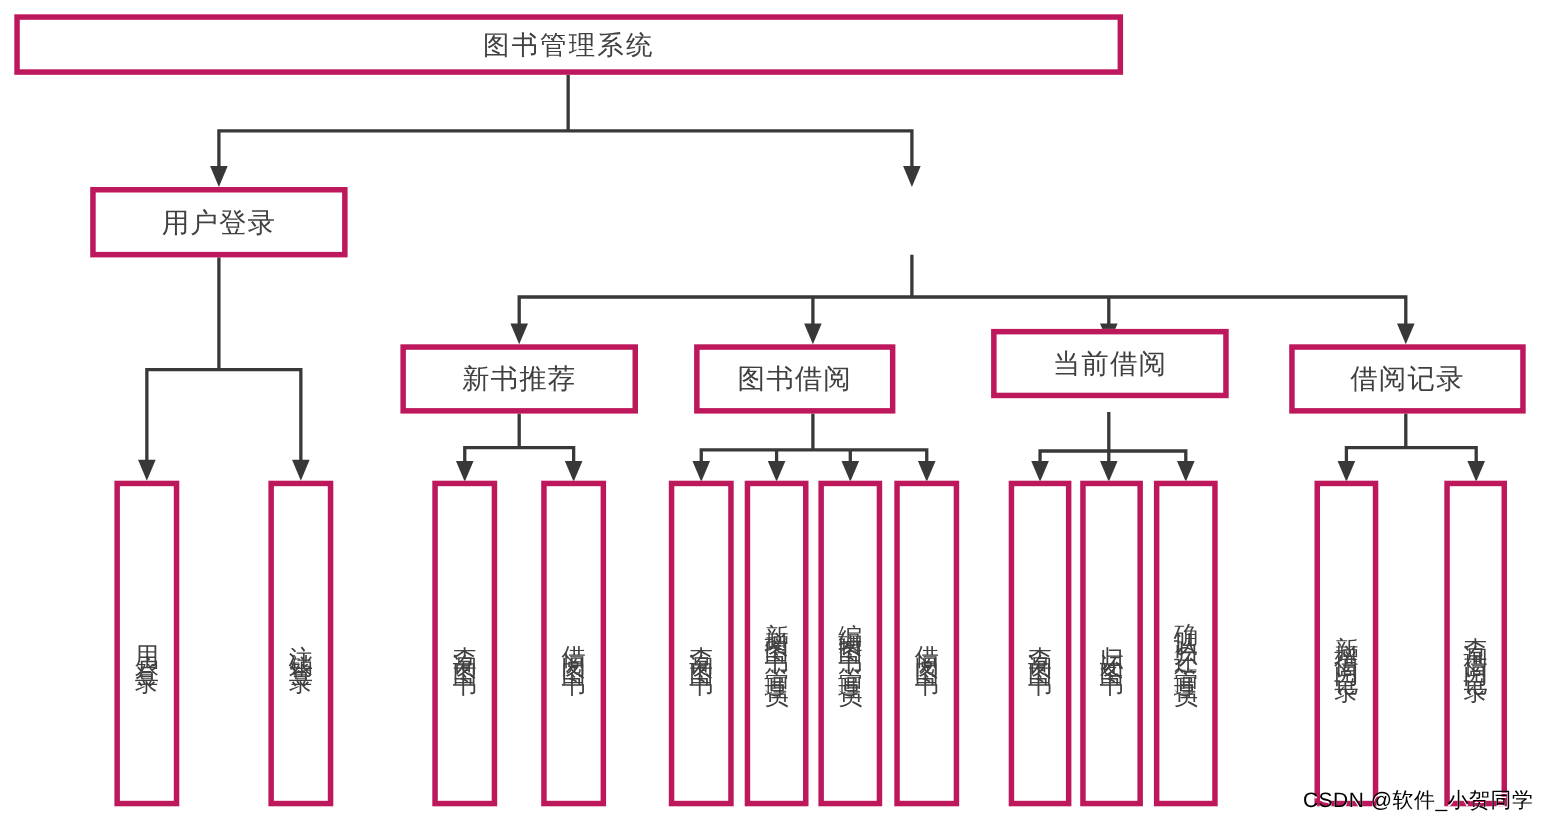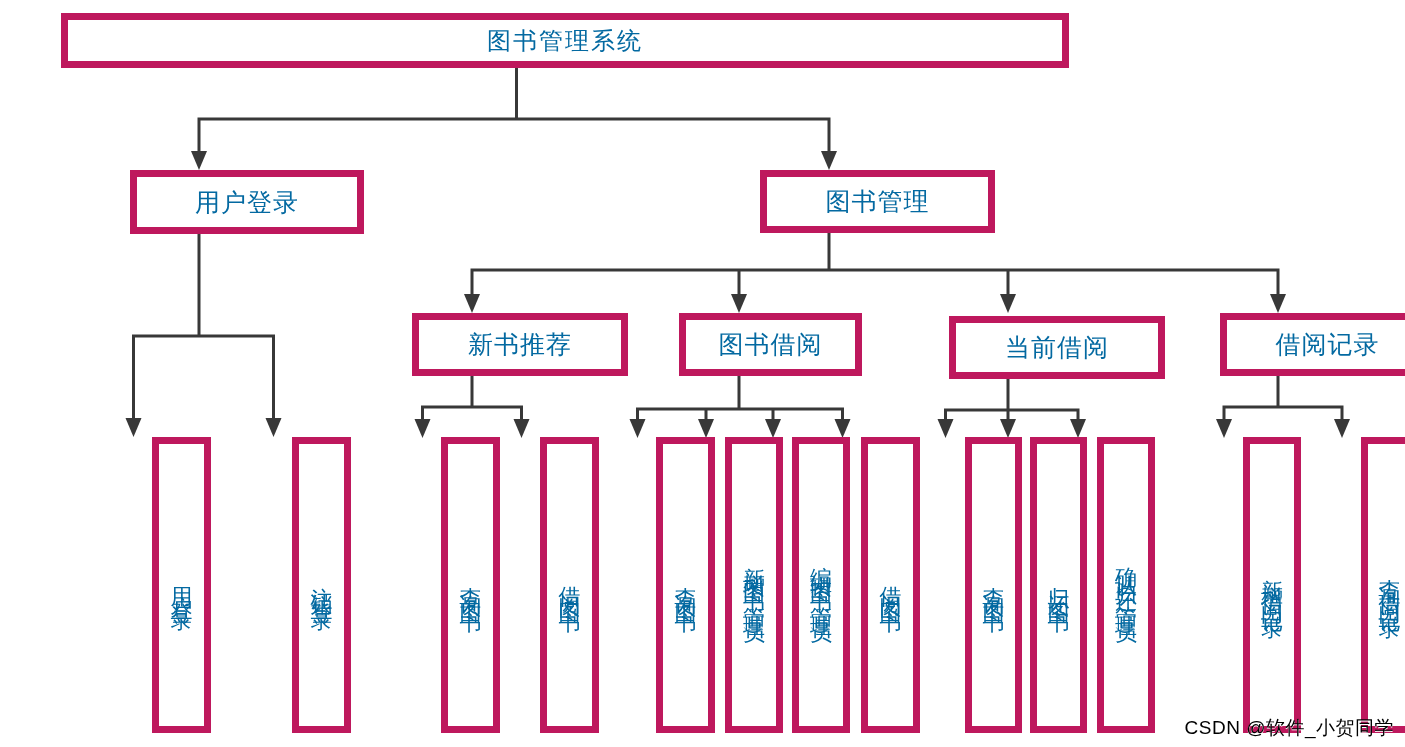--- a/index.html
+++ b/index.html
@@ -13,27 +13,26 @@
   }
   #connectors {
     position: absolute;
     left: 0; top: 0;
     width: 1405px; height: 747px;
     pointer-events: none;
   }
   .box {
     position: absolute;
     box-sizing: border-box;
-    border: 7px solid #be185d;
+    border: 5px solid #be185d;
     background: #ffffff;
     display: flex;
     align-items: center;
     justify-content: center;
-    color: #0369a1;
-    margin-left: 48px;
+    color: #404040;
   }
   .h-label {
     font-size: 25px;
     letter-spacing: 1px;
     white-space: nowrap;
   }
   .root-label { font-size: 24px; letter-spacing: 2px; }
   .leaf { top: 437px; height: 296px; }
   .v-label {
     writing-mode: vertical-rl;
@@ -122,31 +121,28 @@
     </g>
   </svg>
 
   <div class="box" style="left:13px; top:13px; width:1008px; height:55px;">
     <span class="h-label root-label">图书管理系统</span>
   </div>
 
   <div class="box" style="left:82px; top:170px; width:234px; height:64px;">
     <span class="h-label">用户登录</span>
   </div>
-  <div class="box" style="left:712px; top:170px; width:235px; height:63px;">
-    <span class="h-label">图书管理</span>
-  </div>
 
   <div class="box" style="left:364px; top:313px; width:216px; height:63px;font-family:Liberation Serif, serif;">
     <span class="h-label">新书推荐</span>
   </div>
   <div class="box" style="left:631px; top:313px; width:183px; height:63px;">
     <span class="h-label">图书借阅</span>
   </div>
-  <div class="box" style="left:901px; top:316px; width:216px; height:63px;">
+  <div class="box" style="left:901px; top:299px; width:216px; height:63px;">
     <span class="h-label">当前借阅</span>
   </div>
   <div class="box" style="left:1172px; top:313px; width:215px; height:63px;">
     <span class="h-label">借阅记录</span>
   </div>
 
   <div class="box leaf" style="left:104px; width:59px;">
     <span class="v-label">用户登录</span>
   </div>
   <div class="box leaf" style="left:244px; width:59px;">

